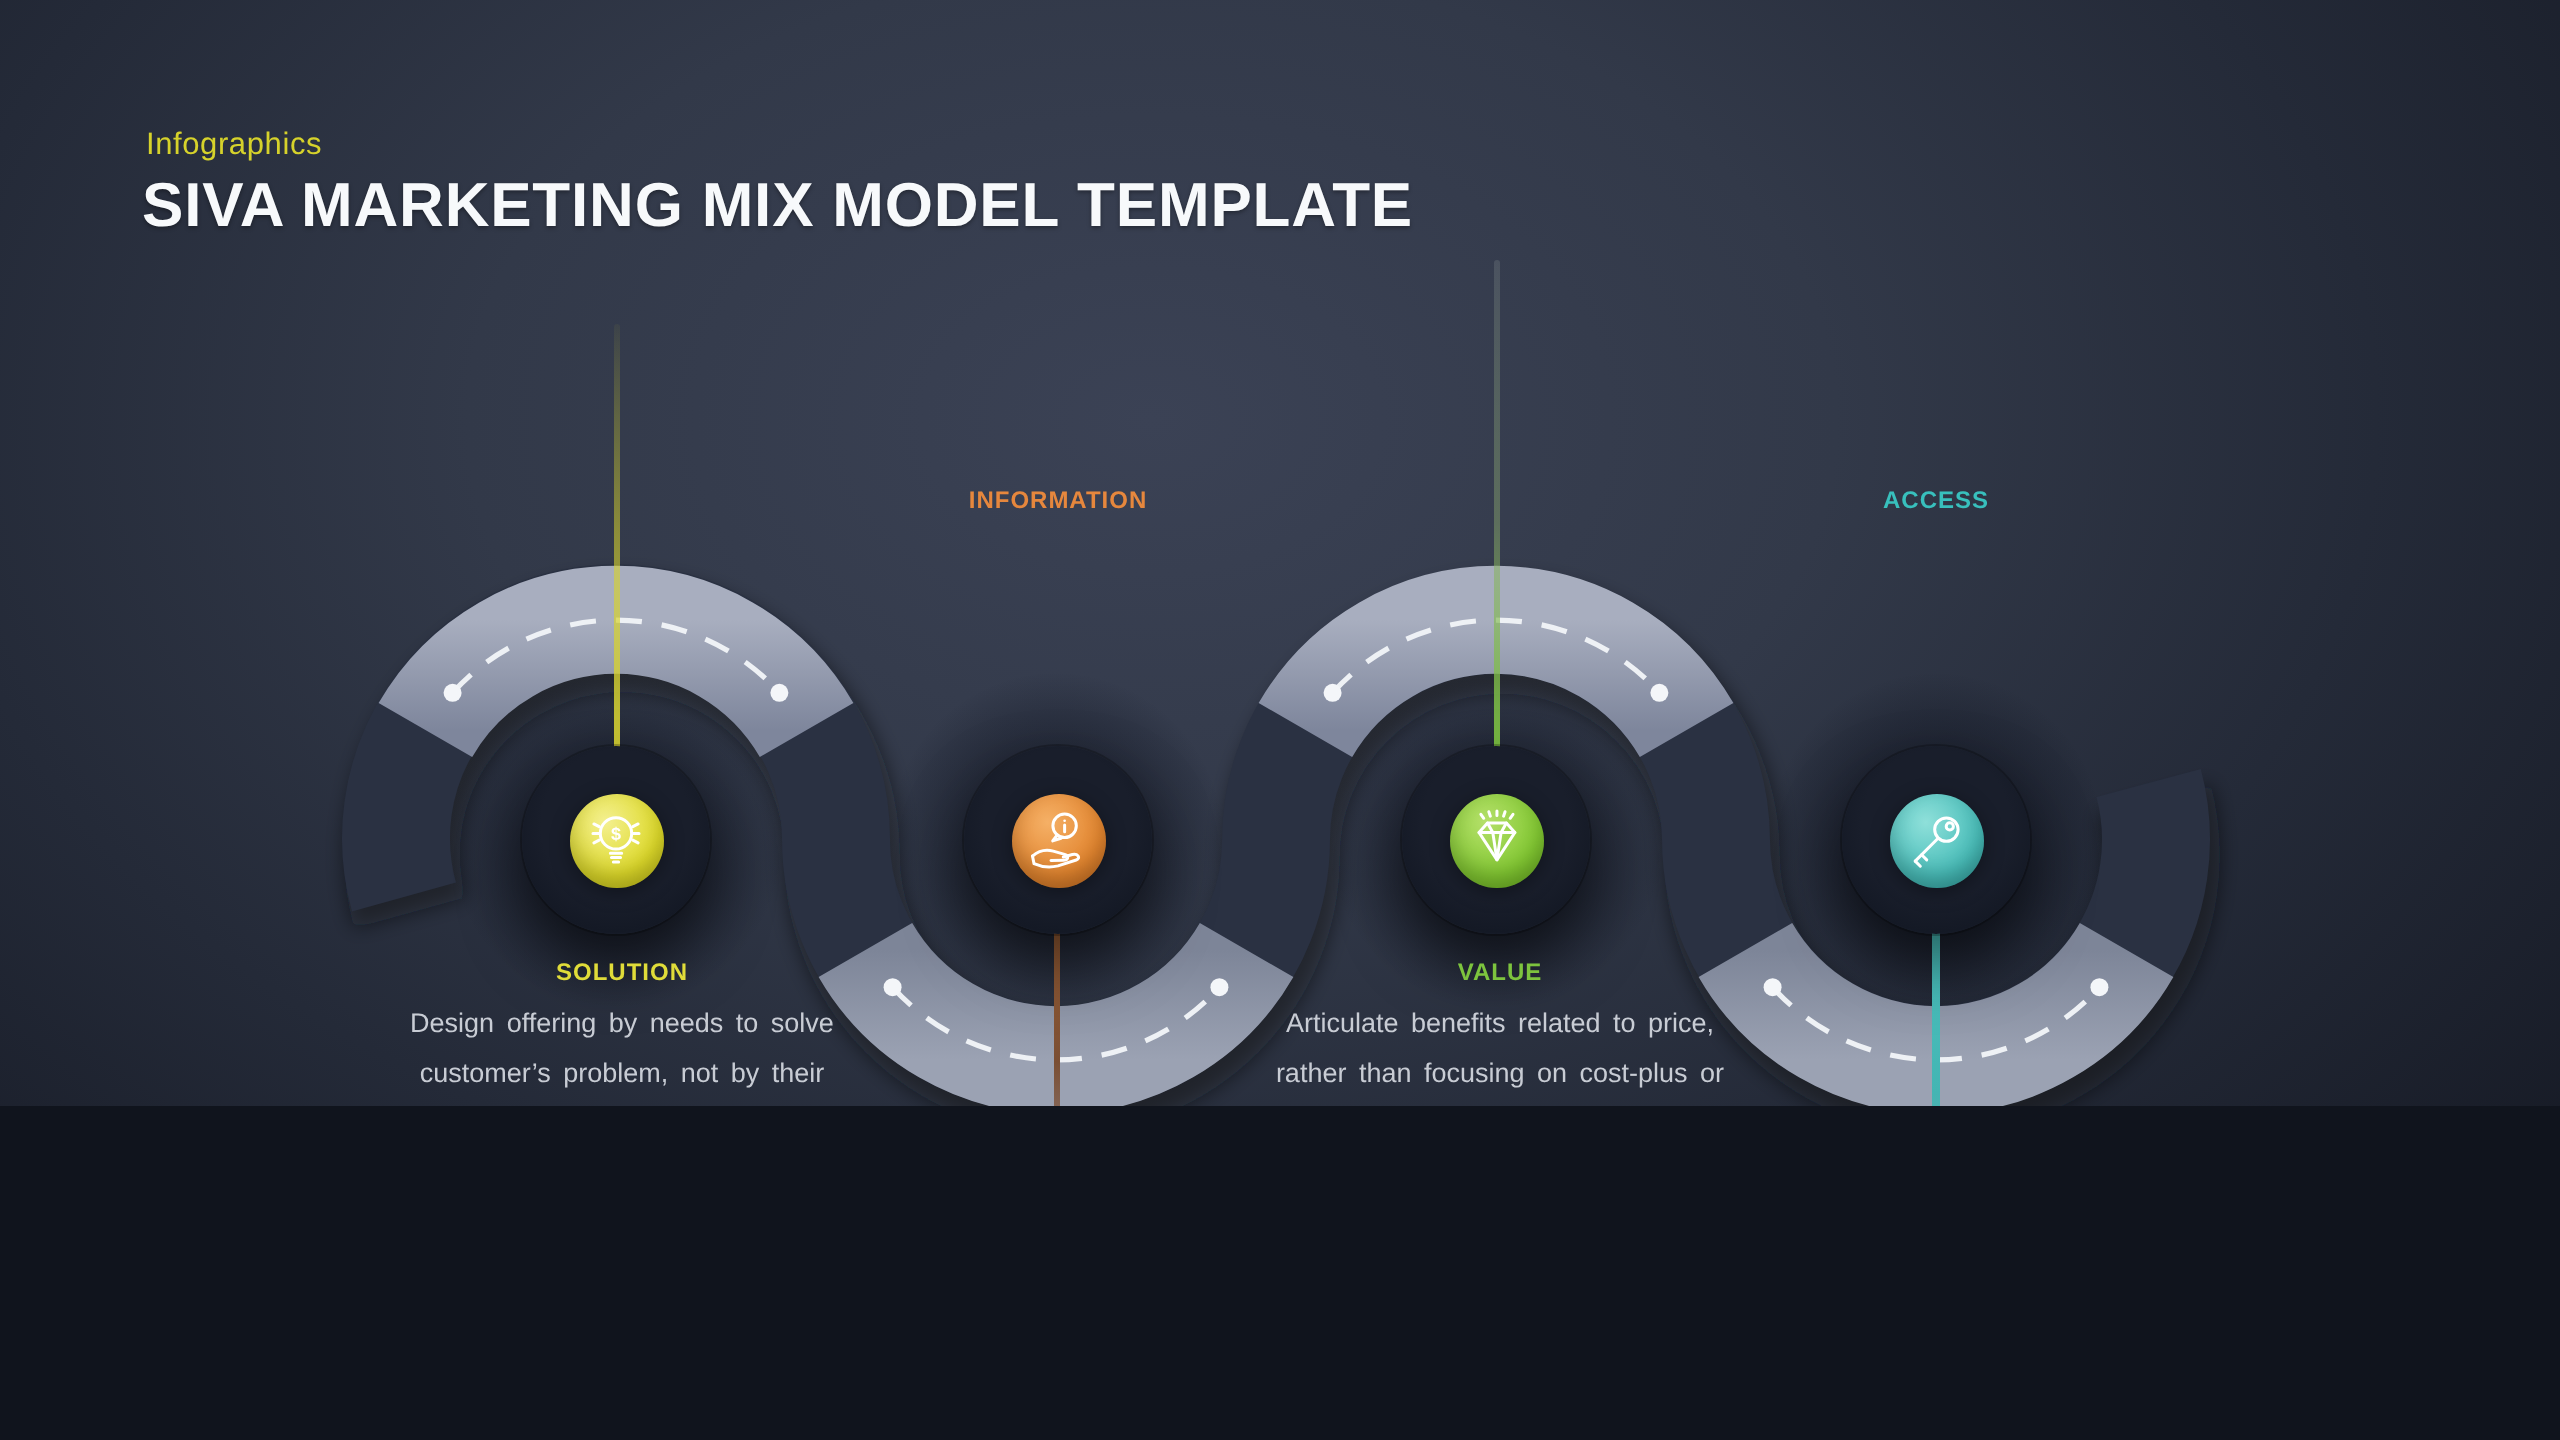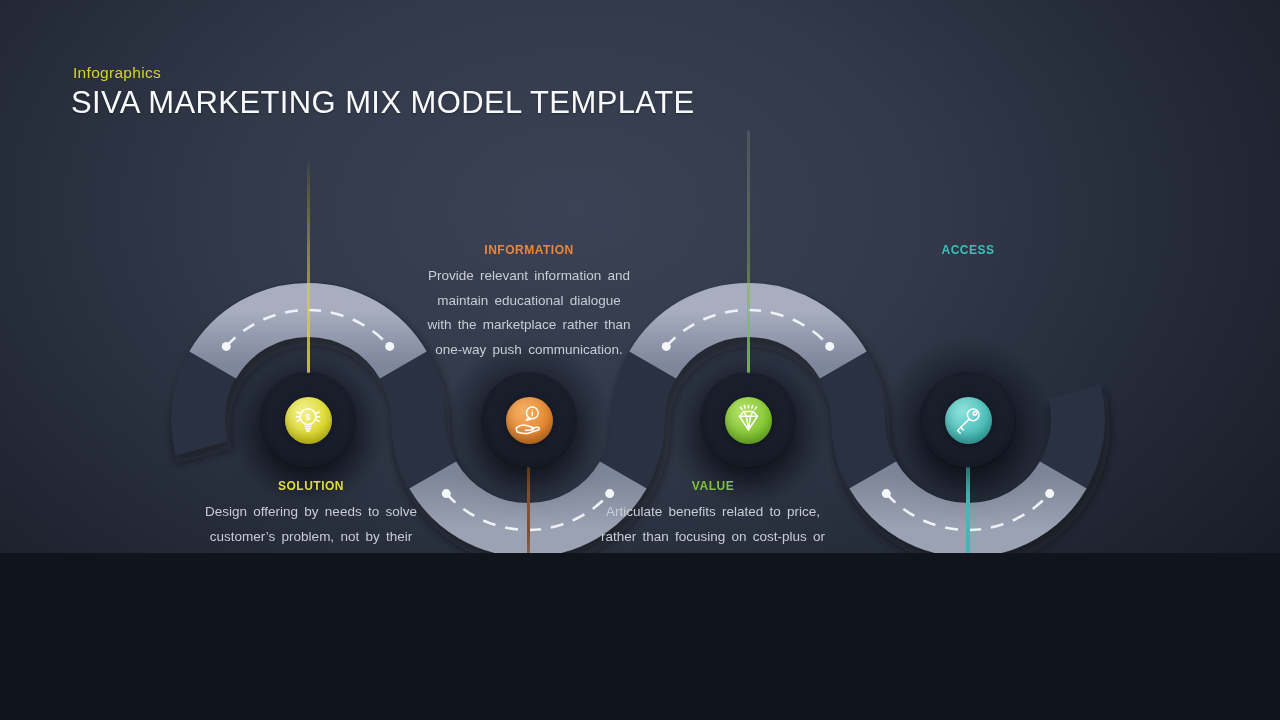--- a/index.html
+++ b/index.html
@@ -4,21 +4,21 @@
 <style>
   html,body{margin:0;padding:0;background:#10141d;}
   #slide{
     position:relative;width:1280px;height:553px;overflow:hidden;
     background:radial-gradient(ellipse 900px 600px at 45% 38%, #3b4255 0%, #323949 38%, #242a38 68%, #171b26 100%);
     font-family:"Liberation Sans", sans-serif;
   }
   .abs{position:absolute;}
   
   #eyebrow{left:73px;top:64px;font-size:15.5px;color:#d6d22b;letter-spacing:.3px;z-index:6;}
-  #main-title{left:71px;top:85px;font-size:31px;font-weight:normal;color:#f7f9fb;letter-spacing:.4px;z-index:6;text-shadow:0 1px 2px rgba(0,0,0,.35);}
+  #main-title{left:71px;top:85px;font-size:31px;font-weight:bold;color:#f7f9fb;letter-spacing:.4px;z-index:6;text-shadow:0 1px 2px rgba(0,0,0,.35);}
   
   #road-svg{left:0;top:0;z-index:1;}
   
   .connector{z-index:2;border-radius:2px;}
   #line-solution{left:307px;top:162px;width:3px;height:260px;
     background:linear-gradient(to bottom, rgba(214,210,43,.05) 0%, rgba(214,210,43,.55) 40%, #d8d333 90%);}
   #line-value{left:747px;top:130px;width:3px;height:292px;
     background:linear-gradient(to bottom, rgba(150,160,160,.22) 0%, rgba(140,170,110,.45) 45%, #7cc43f 88%);}
   #line-information{left:527px;top:418px;width:3px;height:205px;
     background:linear-gradient(to bottom, #b06a38 0%, #7a4e33 55%, rgba(70,50,40,0) 100%);}
@@ -41,21 +41,21 @@
   #node-access .node-inner{background:radial-gradient(circle at 38% 30%, #8fe0da 0%, #49bdb9 62%, #2c9f9e 100%);}
   .node-icon{width:34px;height:34px;}
   .node-icon *{vector-effect:non-scaling-stroke;}
   
   .textblock{width:280px;text-align:center;z-index:4;}
   .tb-heading{font-size:12px;font-weight:bold;letter-spacing:.5px;margin-bottom:7px;}
   .tb-body{font-size:13.5px;line-height:24.6px;color:#c8ccd4;white-space:pre-line;word-spacing:2.5px;}
   #block-information{left:389px;top:243px;}
   #block-access{left:828px;top:243px;}
   #block-solution{left:171px;top:479px;}
-  #block-value{left:573px;top:479px;}
+  #block-value{left:610px;top:479px;}
 </style>
 </head>
 <body>
 
 <div id="slide">
 
   <div id="eyebrow" class="abs">Infographics</div>
   <div id="main-title" class="abs">SIVA MARKETING MIX MODEL TEMPLATE</div>
 
   <svg id="road-svg" class="abs" width="1280" height="720" viewBox="0 0 1280 720">
@@ -156,24 +156,20 @@
         <circle cx="23.5" cy="12.5" r="6.2"></circle>
         <circle cx="25.3" cy="10.8" r="1.9"></circle>
         <path d="M19.1 17.1 L7 29.2"></path>
         <path d="M10.4 25.8 l2.7 2.7 M7 29.2 l2.7 2.7"></path>
       </svg>
     </div>
   </div>
 
   <div id="block-information" class="abs textblock">
     <div class="tb-heading" style="color: rgb(230, 135, 61);">INFORMATION</div>
-    <div class="tb-body">Provide relevant information and
-maintain educational dialogue
-with the marketplace rather than
-one-way push communication.</div>
   </div>
 
   <div id="block-access" class="abs textblock">
     <div class="tb-heading" style="color: rgb(56, 192, 189);">ACCESS</div>
   </div>
 
   <div id="block-solution" class="abs textblock">
     <div class="tb-heading" style="color: rgb(224, 220, 57);">SOLUTION</div>
     <div class="tb-body">Design offering by needs to solve
 customer’s problem, not by their

